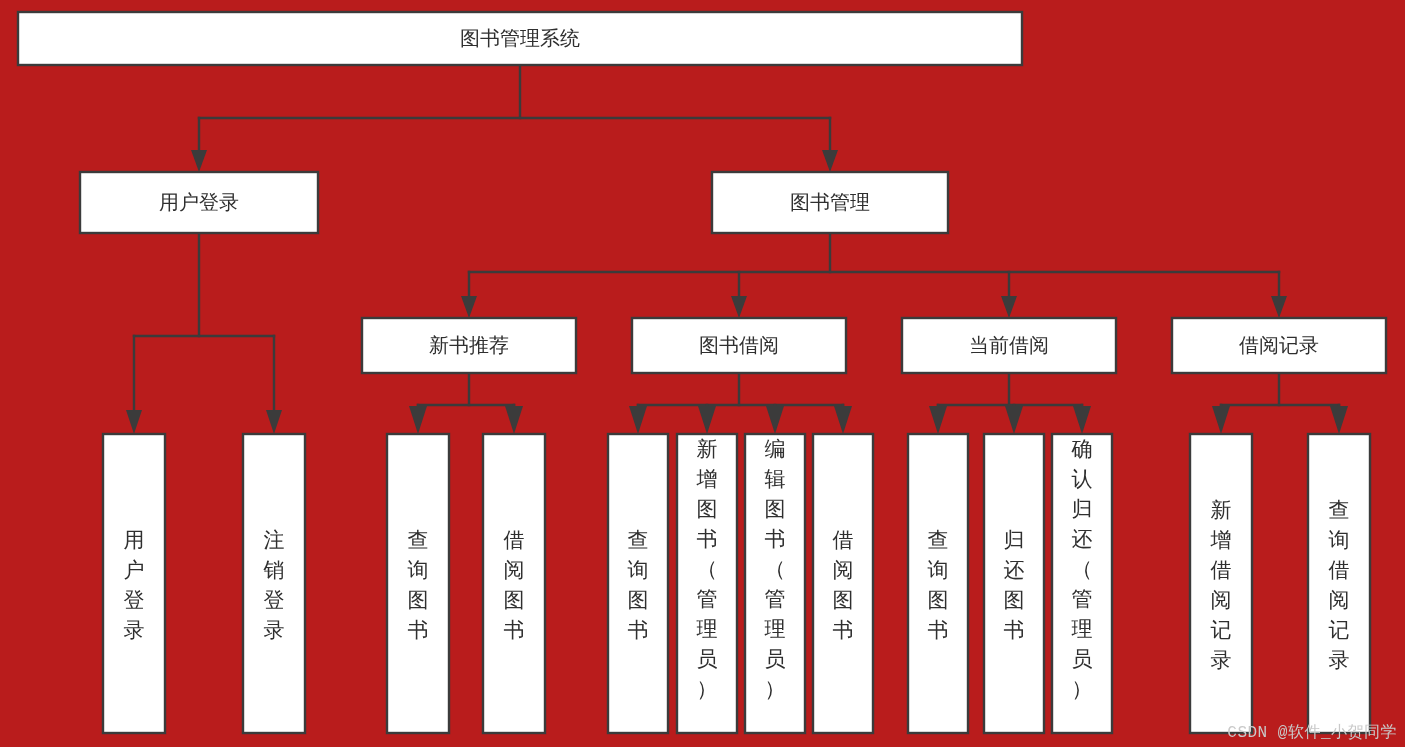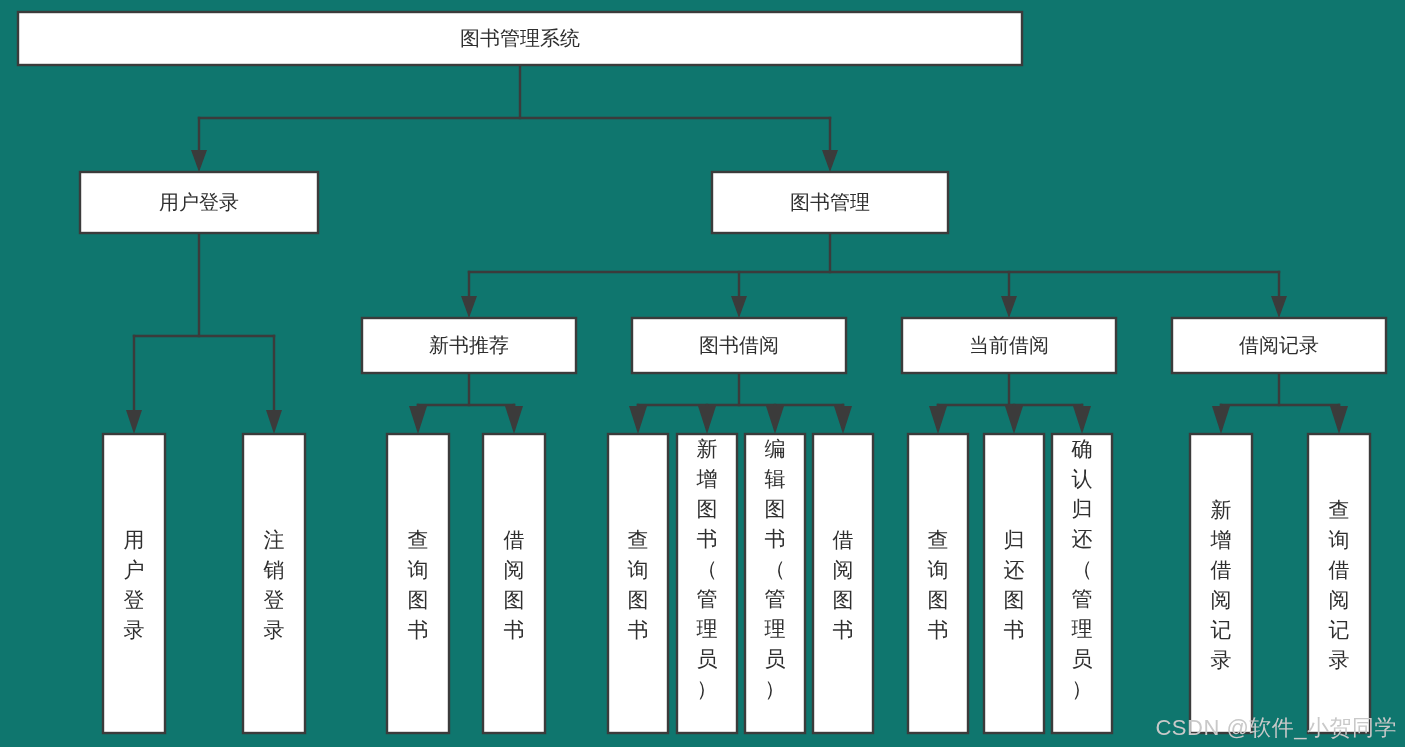--- a/index.html
+++ b/index.html
@@ -10,21 +10,21 @@
   body {
     width: 1405px;
     height: 747px;
     font-family: "Liberation Sans", "DejaVu Sans", sans-serif;
     overflow: hidden;
   }
   #diagram-root {
     position: relative;
     width: 1405px;
     height: 747px;
-    background: #0f766e;
+    background: #b91c1c;
   }
   svg#flow-svg {
     position: absolute;
     left: 0;
     top: 0;
     width: 1405px;
     height: 747px;
     display: block;
   }
   .node-box {
@@ -52,22 +52,22 @@
   .node-label-vert {
     font-family: "Liberation Sans", "DejaVu Sans", sans-serif;
     font-size: 21px;
     fill: #2f2f2f;
     text-anchor: middle;
   }
   .watermark {
     position: absolute;
     right: 8px;
     bottom: 4px;
-    font-family: Liberation Sans, sans-serif;
-    font-size: 22px;
+    font-family: Liberation Mono, monospace;
+    font-size: 16px;
     color: #c9c9c9;
     letter-spacing: 0.5px;
     white-space: nowrap;
     pointer-events: none;
   }
 </style>
 </head>
 <body>
 
 <div id="diagram-root">

